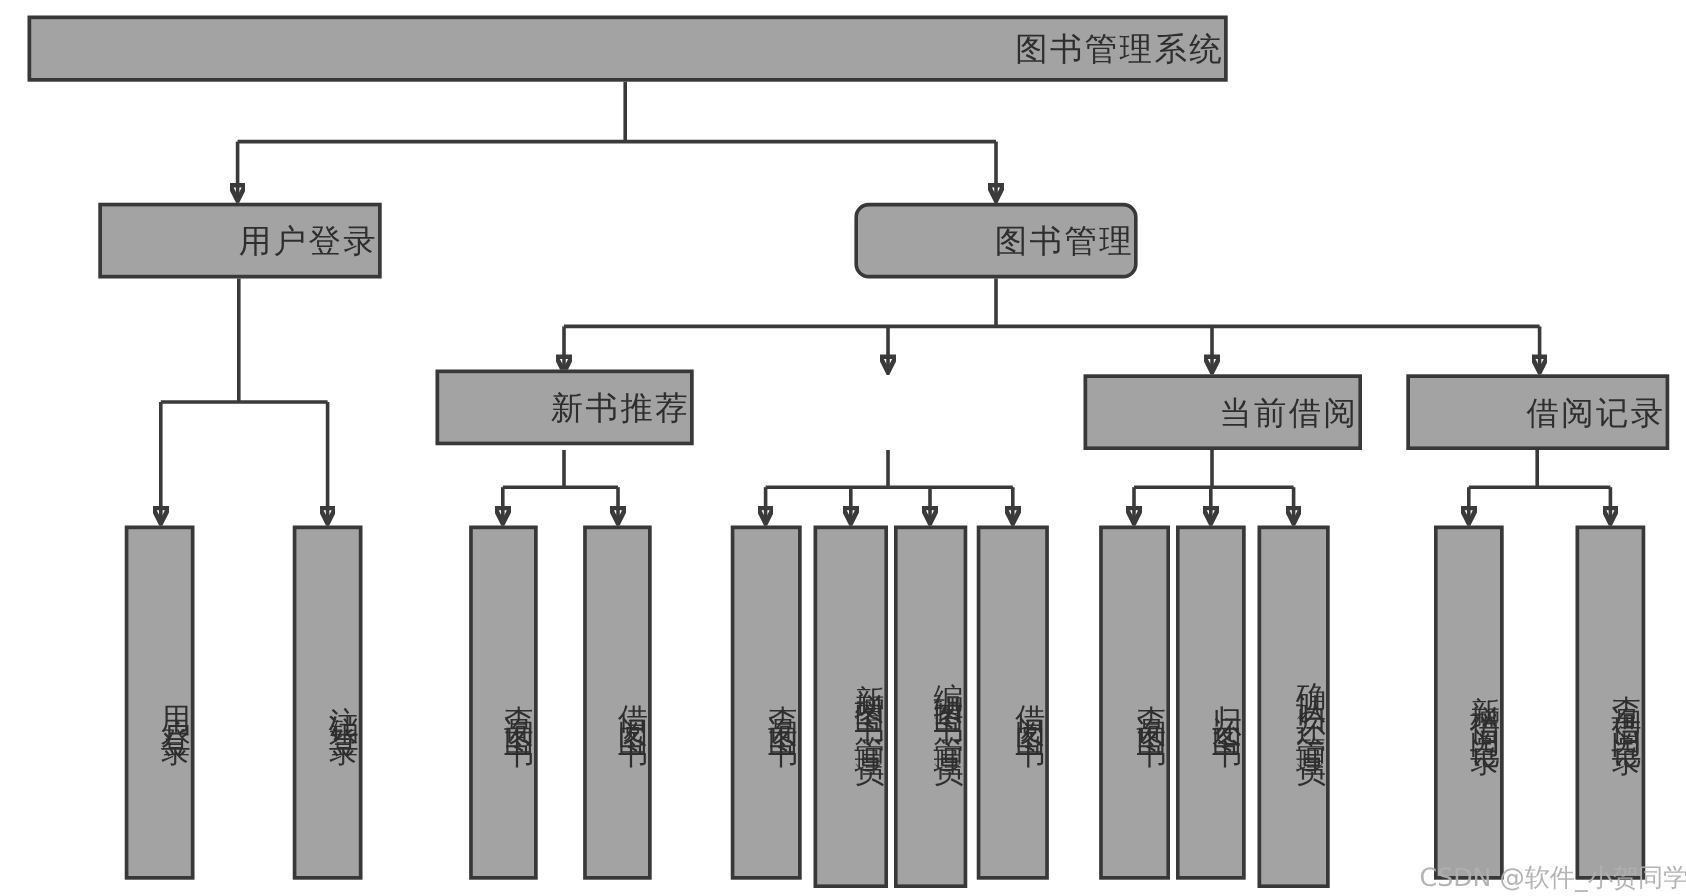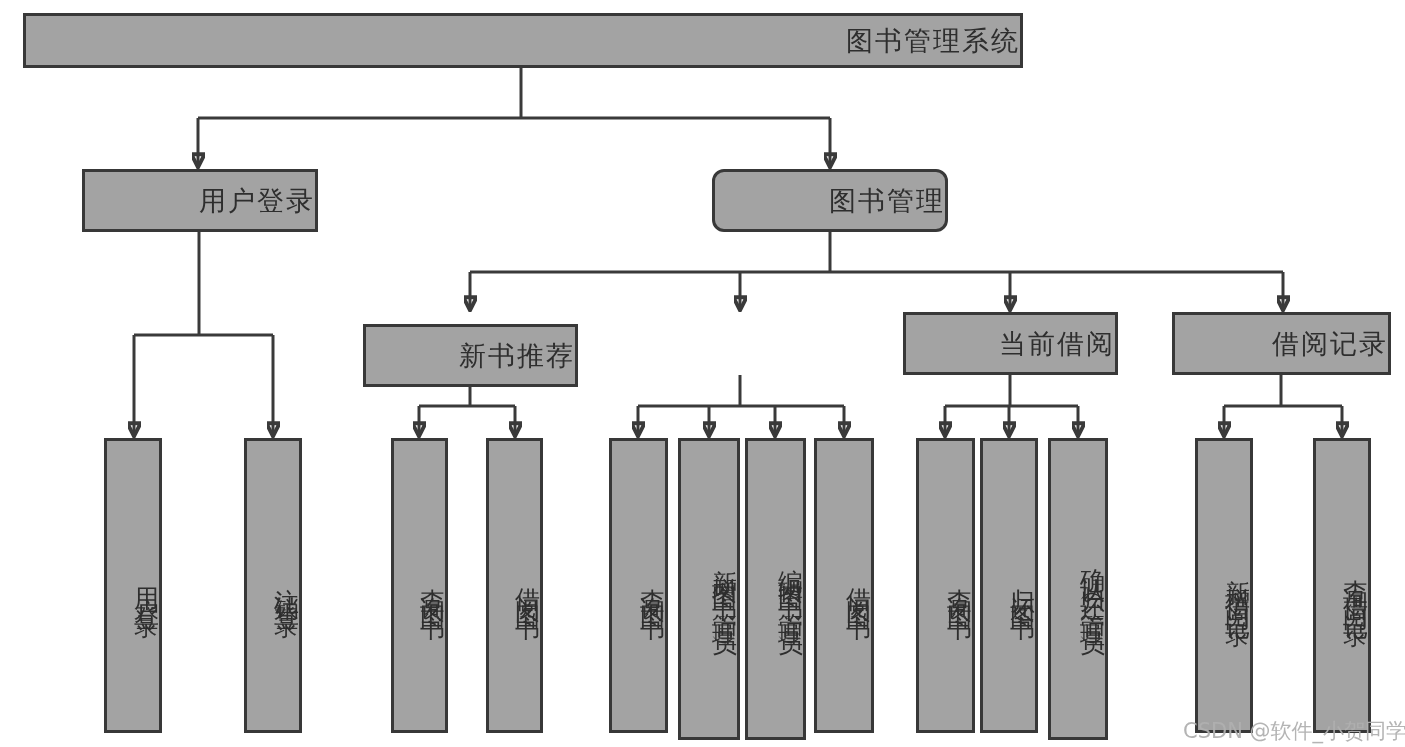--- a/index.html
+++ b/index.html
@@ -118,26 +118,26 @@
     </div>
 
   <div class="node hbox" style="left:82px; top:169px; width:236px; height:63px;">
       <span>用户登录</span>
     </div>
 
   <div class="node hbox" style="left:712px; top:169px; width:236px; height:63px;border-radius:12px;">
       <span>图书管理</span>
     </div>
 
-  <div class="node hbox" style="left:363px; top:324px; width:215px; height:63px;">
+  <div class="node hbox" style="left:363px; top:308px; width:215px; height:63px;">
       <span>新书推荐</span>
     </div>
 
 
-  <div class="node hbox" style="left:903px; top:312px; width:215px; height:63px;">
+  <div class="node hbox" style="left:903px; top:312px; width:232px; height:63px;">
       <span>当前借阅</span>
     </div>
 
   <div class="node hbox" style="left:1172px; top:312px; width:219px; height:63px;">
       <span>借阅记录</span>
     </div>
 
   <div class="node leaf" style="left:104px; top:438px; width:58px; height:295px;">
       <span class="vtext">用户登录</span>
     </div>

